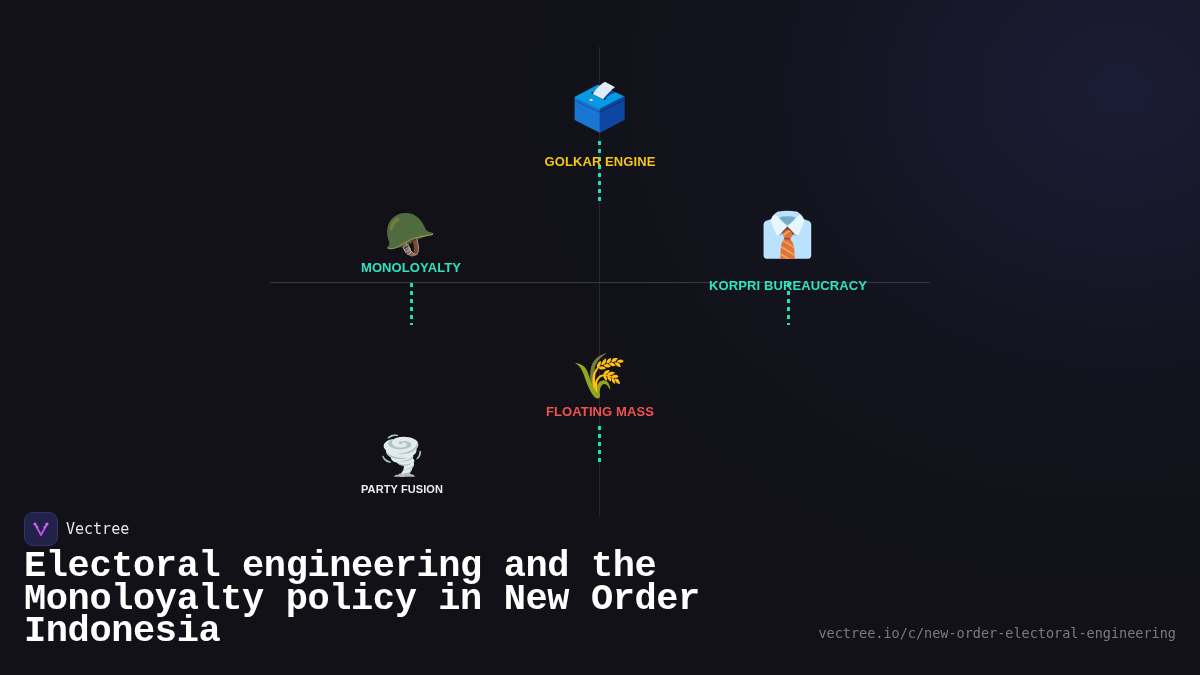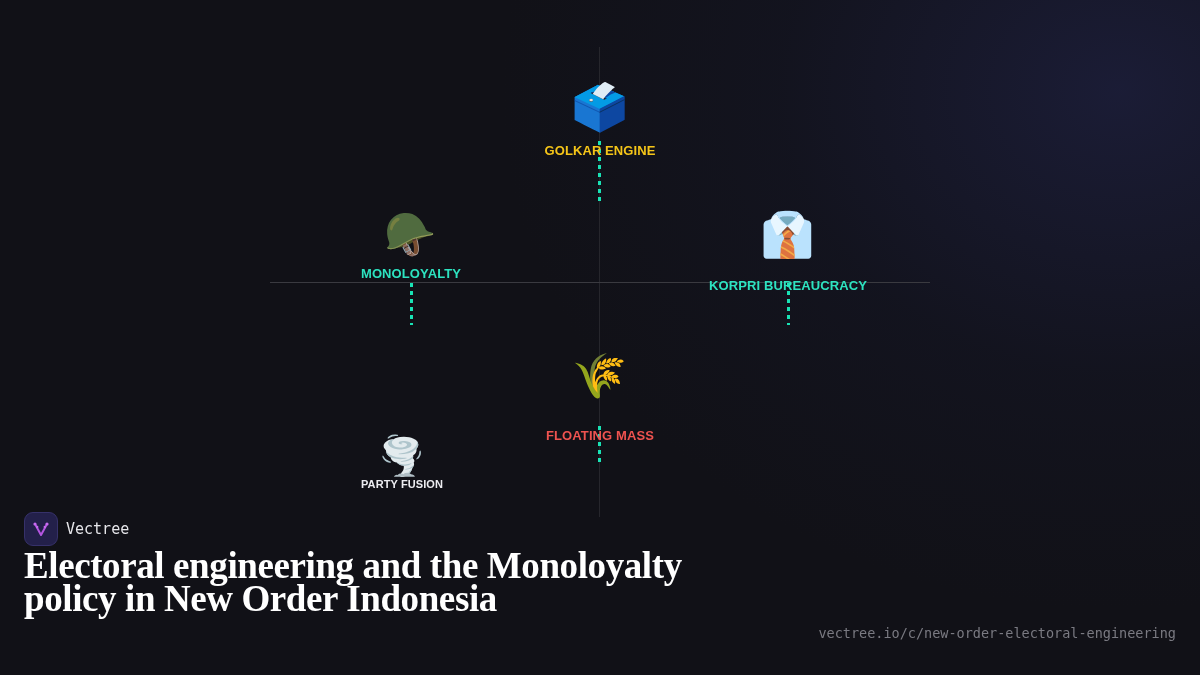--- a/index.html
+++ b/index.html
@@ -48,21 +48,21 @@
     width: 34px; height: 34px; border-radius: 9px;
     background: #23204a; border: 1px solid #36316a;
     display: flex; align-items: center; justify-content: center;
   }
   .brand-name {
     font-family: "DejaVu Sans Mono", monospace; font-weight: 400;
     font-size: 15px; color: #e6e6ea;
   }
   .title {
     position: absolute; left: 24px; top: 550px; width: 720px;
-    font-family: Liberation Serif, serif; font-weight: 700;
+    font-family: Liberation Mono, monospace; font-weight: 700;
     font-size: 37px; line-height: 32.5px; color: #ffffff;
     letter-spacing: -0.4px;
   }
   .url {
     position: absolute; right: 24px; top: 625px;
     font-family: "DejaVu Sans Mono", monospace;
     font-size: 13.5px; color: #7a7a82; margin-left: 12px;
   }
 </style>
 </head>
@@ -73,41 +73,41 @@
 <div class="axis-v"></div>
 <div class="axis-h"></div>
 
 <div class="connector" style="left:598px; top:141px; height:62px;"></div>
 <div class="connector" style="left:410px; top:283px; height:42px;"></div>
 <div class="connector" style="left:787px; top:283px; height:42px;"></div>
 <div class="connector" style="left:598px; top:426px; height:40px;"></div>
 
 <div class="node" style="left:600px; top:80px;">
   <div class="node-icon" style="font-size:46px; height:54px;">🗳️</div>
-  <div class="node-label" style="font-size:13px; color:#f5c518; margin-top:9px;">GOLKAR ENGINE</div>
+  <div class="node-label" style="font-size:13px; color:#f5c518; margin-top:20px;">GOLKAR ENGINE</div>
 </div>
 
 <div class="node" style="left:411px; top:210px;">
   <div class="node-icon" style="font-size:42px; height:50px;">🪖</div>
-  <div class="node-label" style="font-size:13px; color:#2de3c0; margin-top:6px;">MONOLOYALTY</div>
+  <div class="node-label" style="font-size:13px; color:#2de3c0; ">MONOLOYALTY</div>
 </div>
 
 <div class="node" style="left:788px; top:210px;">
   <div class="node-icon" style="font-size:44px; height:50px;">👔</div>
   <div class="node-label" style="font-size:13px; color:#2de3c0; margin-top:18px;">KORPRI BUREAUCRACY</div>
 </div>
 
 <div class="node" style="left:600px; top:350px;">
   <div class="node-icon" style="font-size:44px; height:52px;">🌾</div>
-  <div class="node-label" style="font-size:13px; color:#ef5350; margin-top:26px;">FLOATING MASS</div>
+  <div class="node-label" style="font-size:13px; color:#ef5350; margin-top:2px;">FLOATING MASS</div>
 </div>
 
 <div class="node" style="left:402px; top:434px;">
   <div class="node-icon" style="font-size:38px; height:44px;">🌪️</div>
-  <div class="node-label" style="font-size:11px; color:#ececf0; text-align:center;">PARTY FUSION</div>
+  <div class="node-label" style="font-size:11px; color:#ececf0; margin-top:5px;text-align:center;">PARTY FUSION</div>
 </div>
 
 <div class="brand">
   <div class="brand-logo">
     <svg width="20" height="20" viewBox="0 0 20 20">
       <path d="M4 5 L10 16 L16 5" fill="none" stroke="#b455e0" stroke-width="2" stroke-linecap="round" stroke-linejoin="round"></path>
       <circle cx="4" cy="5" r="1.6" fill="#c76af0"></circle>
       <circle cx="16" cy="5" r="1.6" fill="#c76af0"></circle>
       <circle cx="6.2" cy="8" r="1.2" fill="#c76af0"></circle>
       <circle cx="13.8" cy="8" r="1.2" fill="#c76af0"></circle>

